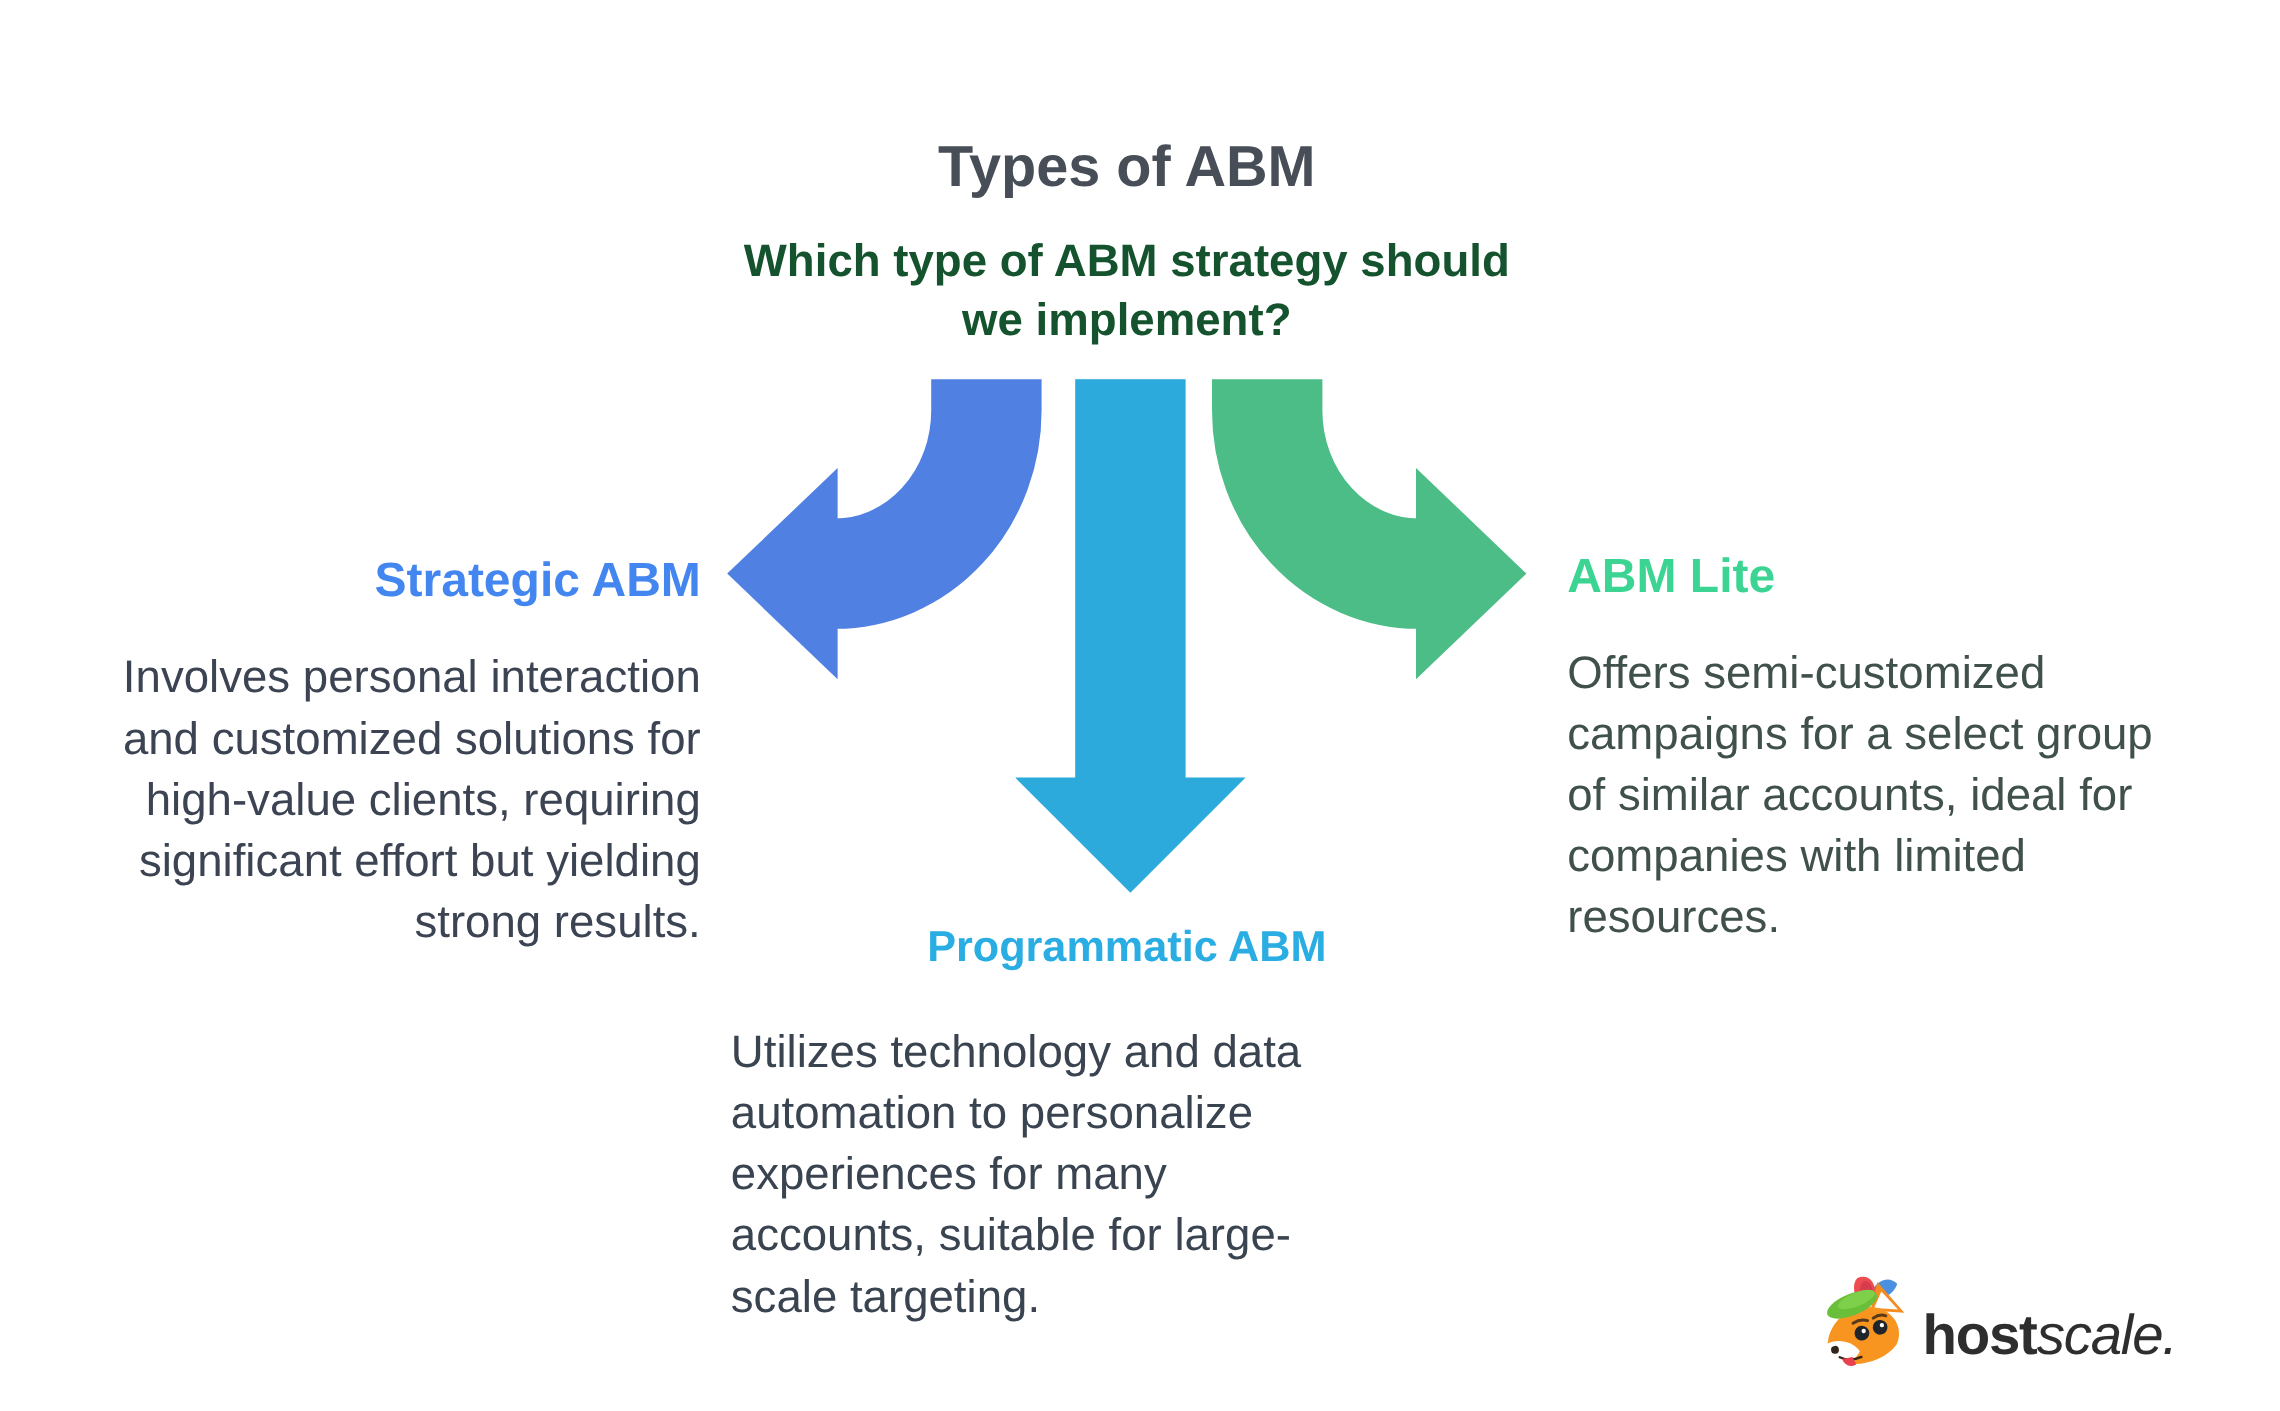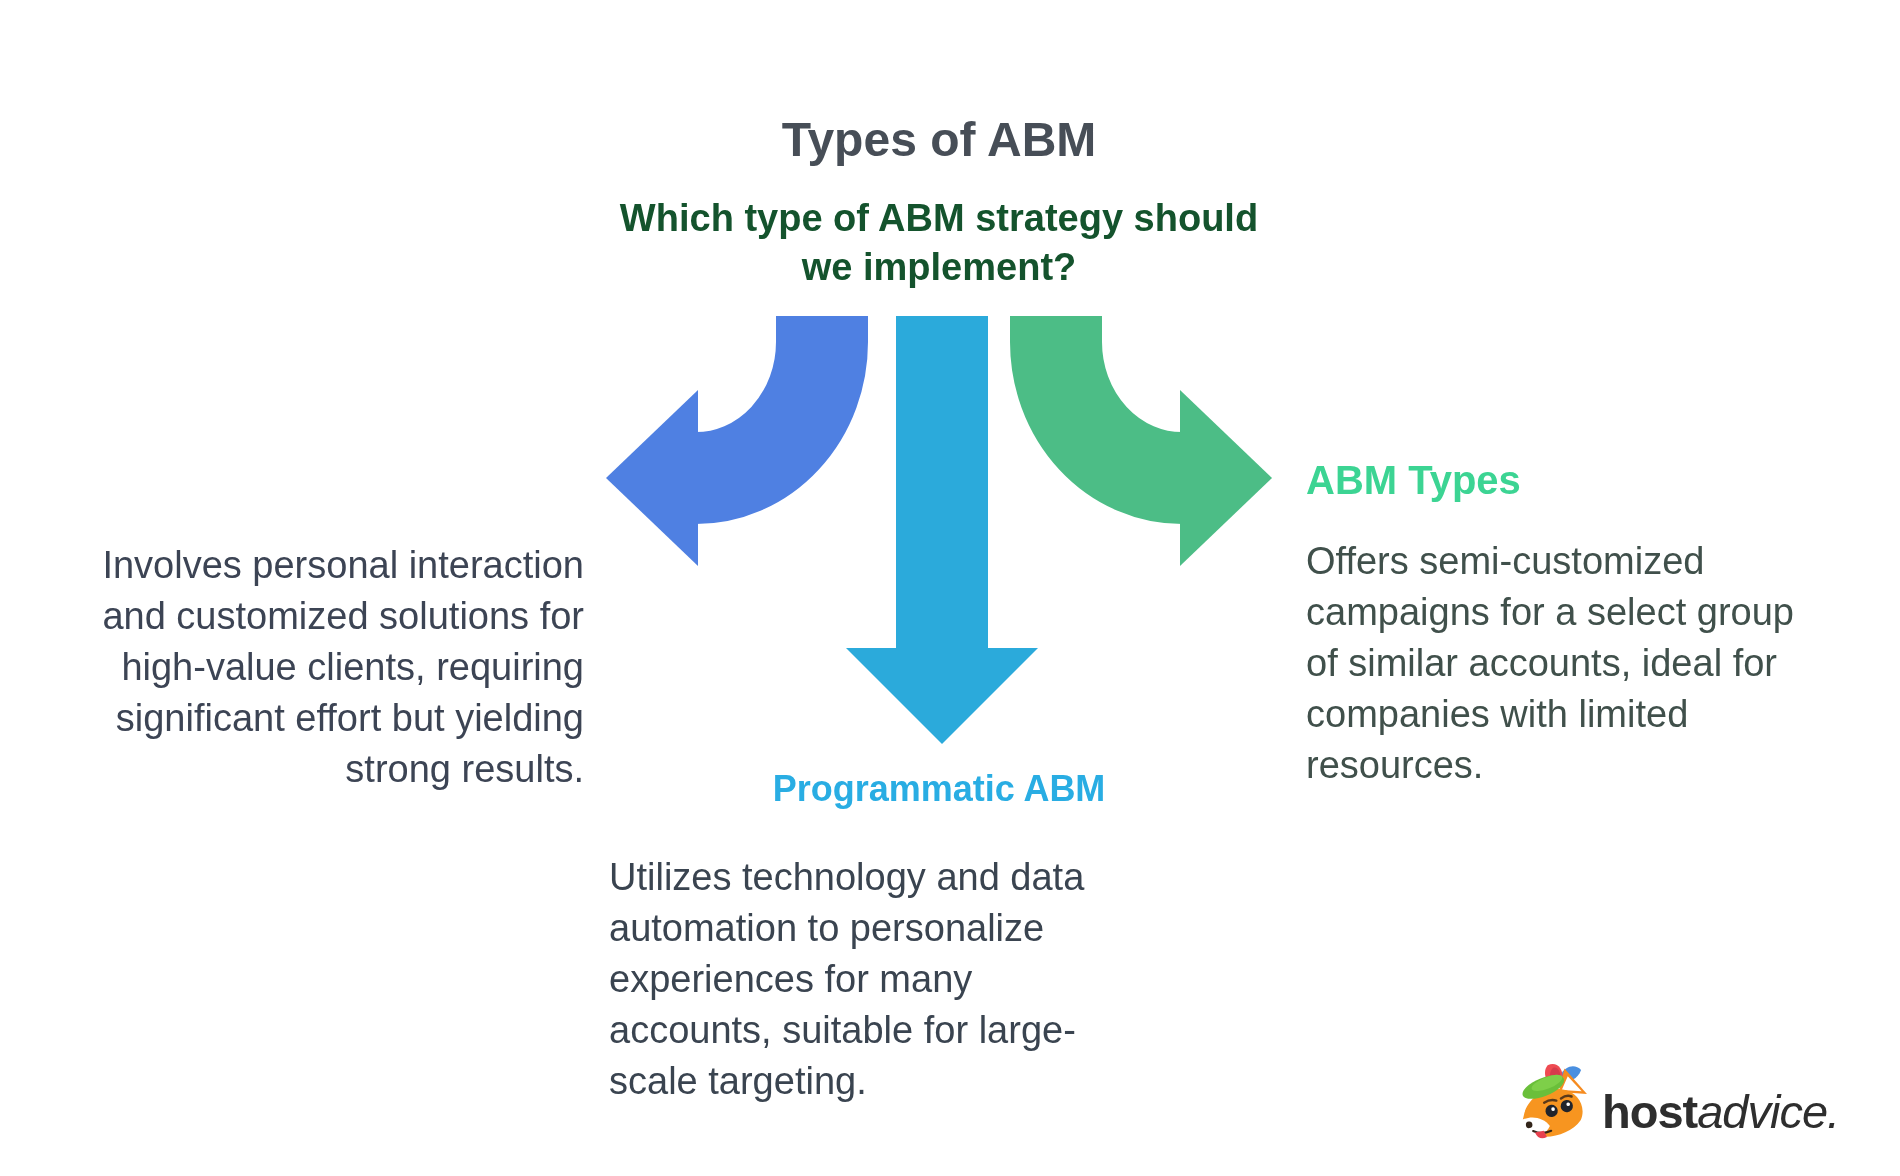--- a/index.html
+++ b/index.html
@@ -78,27 +78,28 @@
       <rect x="896" y="316" width="92" height="334" fill="#2baadb"></rect>
       <polygon points="846,648 1038,648 942,744" fill="#2baadb"></polygon>
     </g>
 
     <g>
       <path d="M 1056 316 L 1056 342 A 126 136 0 0 0 1182 478" fill="none" stroke="#4cbd86" stroke-width="92"></path>
       <polygon points="1180,390 1180,566 1272,478" fill="#4cbd86"></polygon>
     </g>
   </svg>
 
+  <div class="abs branch-heading strategic-heading">Strategic ABM</div>
   <div class="abs branch-desc strategic-desc">Involves personal interaction
 and customized solutions for
 high-value clients, requiring
 significant effort but yielding
 strong results.</div>
 
-  <div class="abs branch-heading lite-heading">ABM Types</div>
+  <div class="abs branch-heading lite-heading">ABM Lite</div>
   <div class="abs branch-desc lite-desc">Offers semi-customized
 campaigns for a select group
 of similar accounts, ideal for
 companies with limited
 resources.</div>
 
   <div class="abs branch-heading programmatic-heading">Programmatic ABM</div>
   <div class="abs branch-desc programmatic-desc">Utilizes technology and data
 automation to personalize
 experiences for many
@@ -133,17 +134,17 @@
         <path d="M37 47 Q45 43 52 46" stroke="#5a3a1a" stroke-width="3" fill="none" stroke-linecap="round"></path>
         <path d="M58 44 Q65 40 71 43" stroke="#5a3a1a" stroke-width="3" fill="none" stroke-linecap="round"></path>
 
         <circle cx="16" cy="72" r="4" fill="#33251a"></circle>
 
         <path d="M20 80 Q30 86 42 82" stroke="#33251a" stroke-width="2.5" fill="none" stroke-linecap="round"></path>
         <path d="M22 82 Q26 93 36 89 L33 81 Z" fill="#e8414f"></path>
       </g>
     </svg>
     <div class="logo-text">
-      <span class="bold-part">host</span><span class="light-part">advice.</span>
+      <span class="bold-part">host</span><span class="light-part">scale.</span>
     </div>
   </div>
 
 </div>
 
 </body></html>

